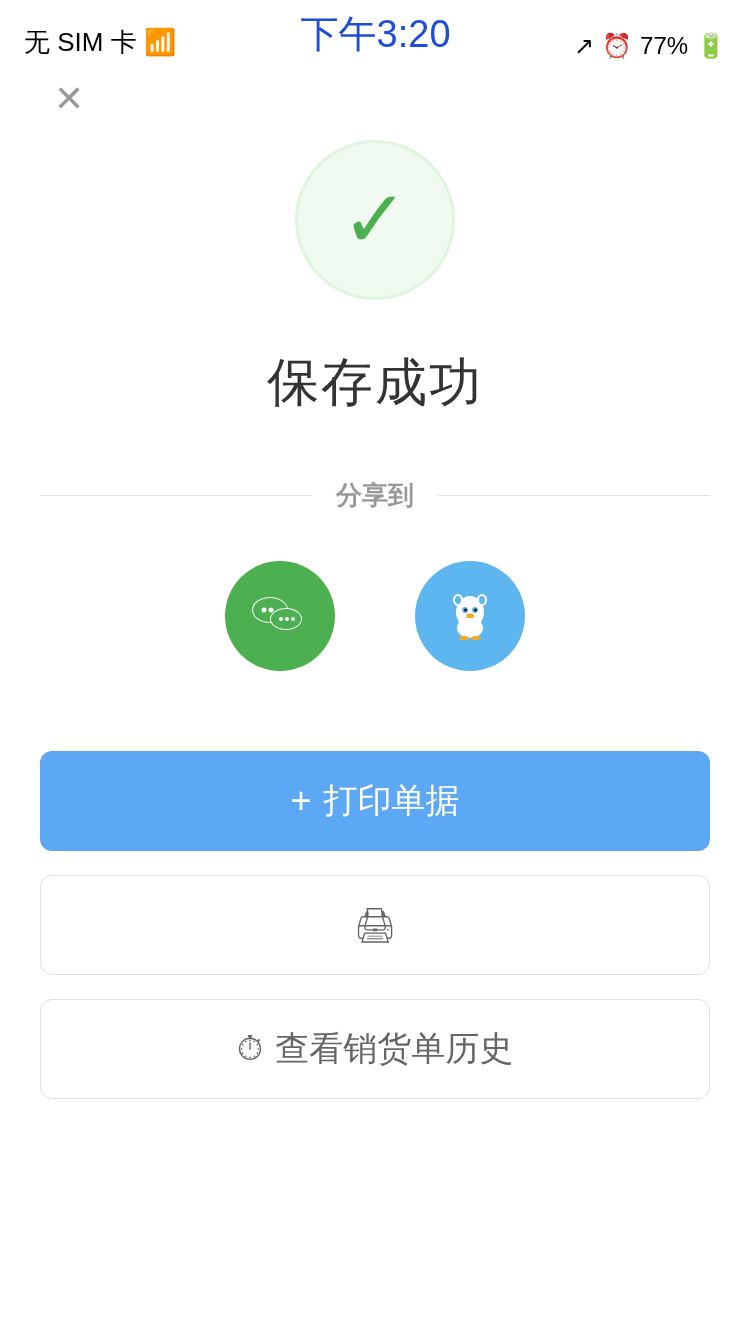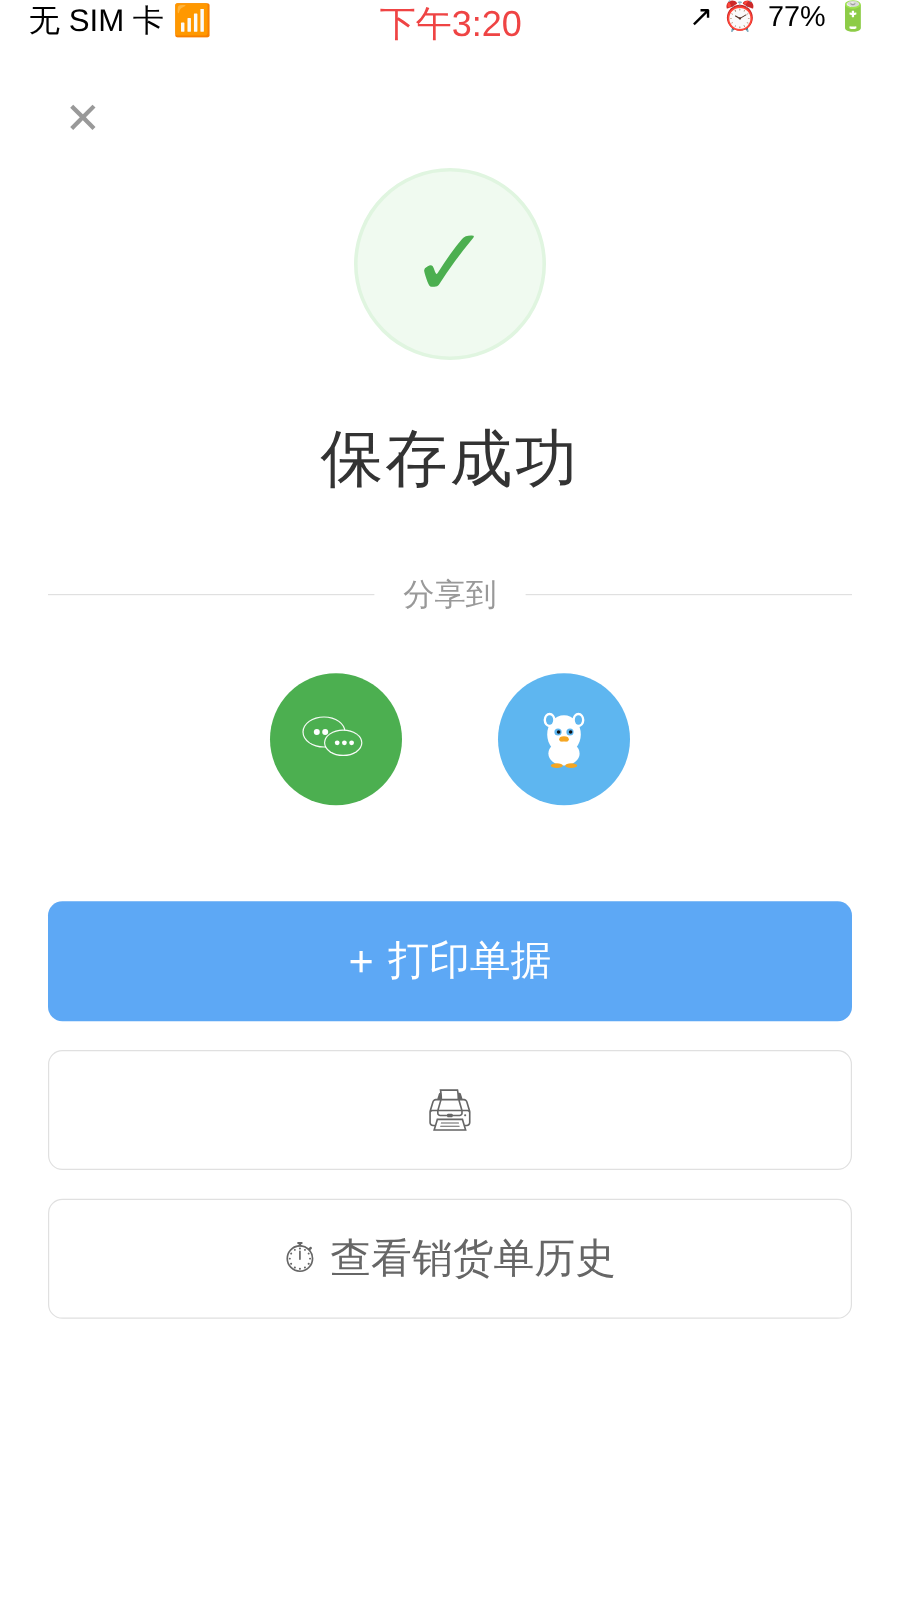--- a/index.html
+++ b/index.html
@@ -12,43 +12,43 @@
       font-family: -apple-system, "PingFang SC", "Helvetica Neue", Arial, sans-serif;
       overflow: hidden;
       position: relative;
     }
 
     
     .status-bar {
       width: 100%;
       height: 60px;
       display: flex;
-      align-items: flex-start;
+      align-items: flex-end;
       justify-content: space-between;
       padding: 0 24px;
       background: #fff;
     }
 
     .status-left {
       display: flex;
       align-items: center;
       gap: 8px;
       font-size: 26px;
       color: #000;
       font-weight: 500;
     }
 
     .wifi-icon {
       font-size: 26px;
     }
 
     .status-center {
-      font-size: 30px;
+      font-size: 38px;
       font-weight: 500;
-      color: #ef4444;
+      color: #1d4ed8;
     }
 
     .status-right {
       display: flex;
       align-items: center;
       gap: 8px;
       font-size: 24px;
       color: #000;
     }
 
@@ -106,20 +106,21 @@
       font-weight: 400;
       margin-bottom: 60px;
       letter-spacing: 2px;
       font-family: Liberation Mono, monospace;
     }
 
     
     .share-section {
       width: 100%;
       padding: 0 40px;
+      font-weight: bold;
     }
 
     .share-divider {
       display: flex;
       align-items: center;
       margin-bottom: 48px;
     }
 
     .divider-line {
       flex: 1;

